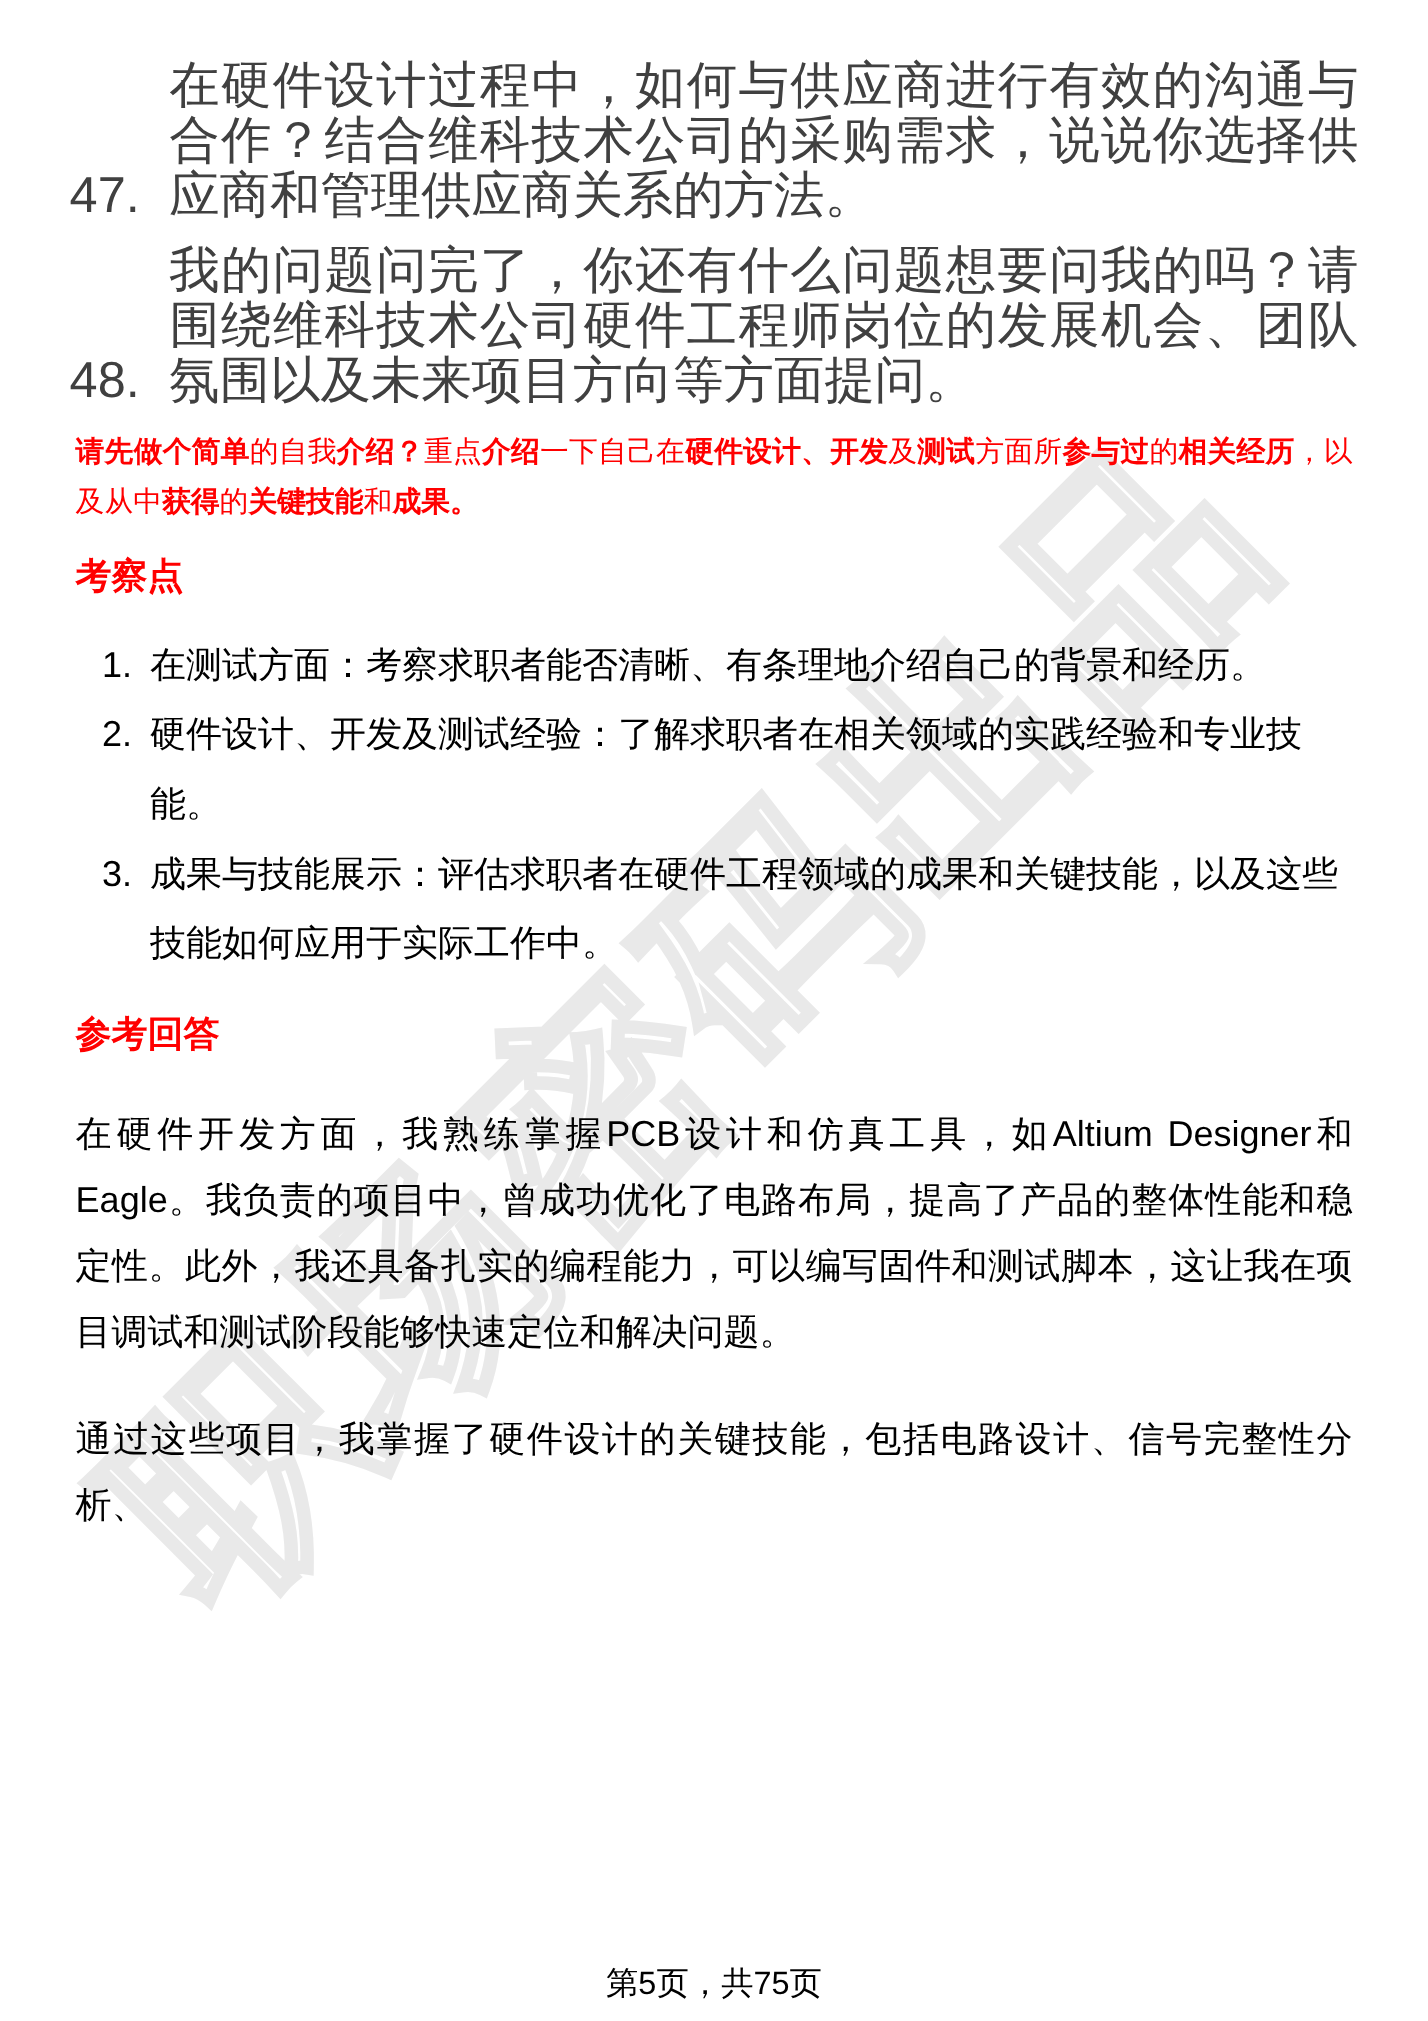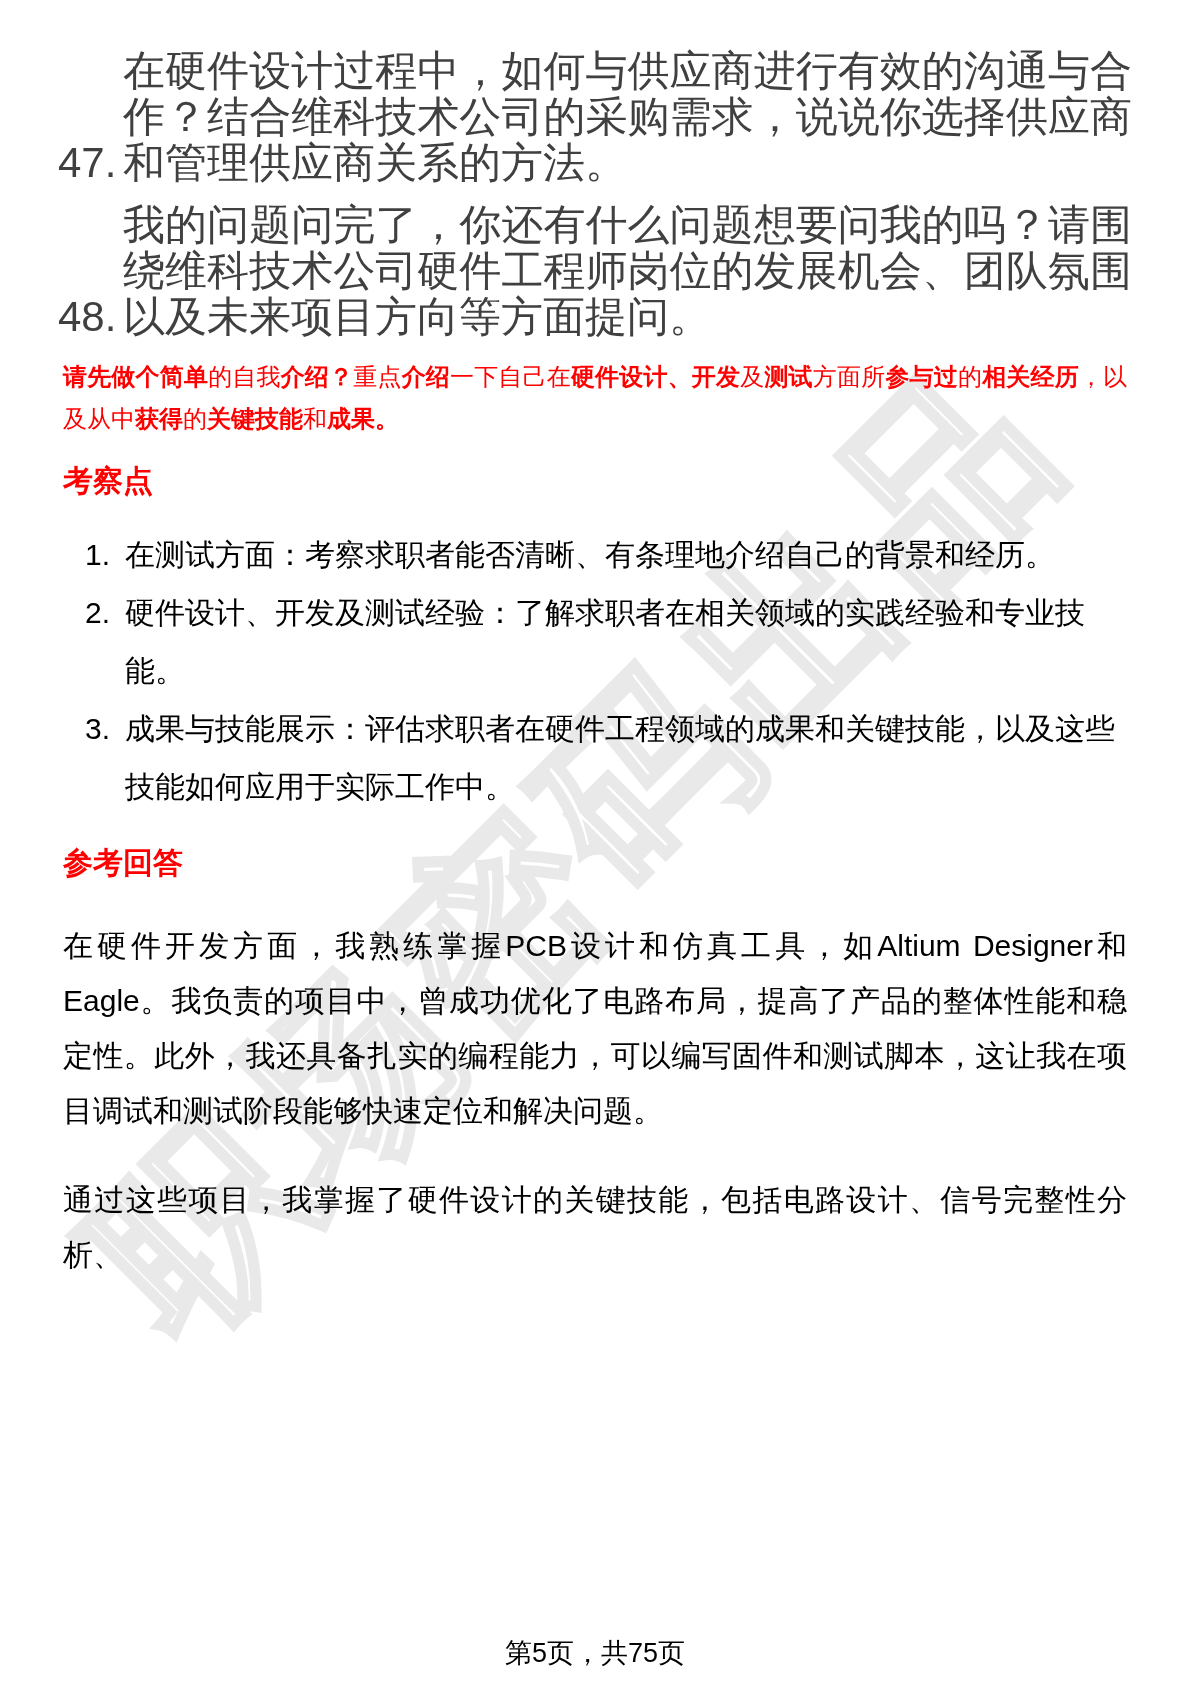--- a/index.html
+++ b/index.html
@@ -56,20 +56,21 @@
     color: #404040;
     align-items: flex-end;
   }
   .q-num {
     flex: none;
     width: 65px;
   }
   .q-text {
     flex: 1;
     text-align: justify;
+    margin-left: 18px;
   }
   
   .intro {
     margin: 14px 5px 0 5px;
     font-size: 24px;
     line-height: 42px;
     color: #ff0000;
     text-align: justify;
   }
   .intro .bold {

